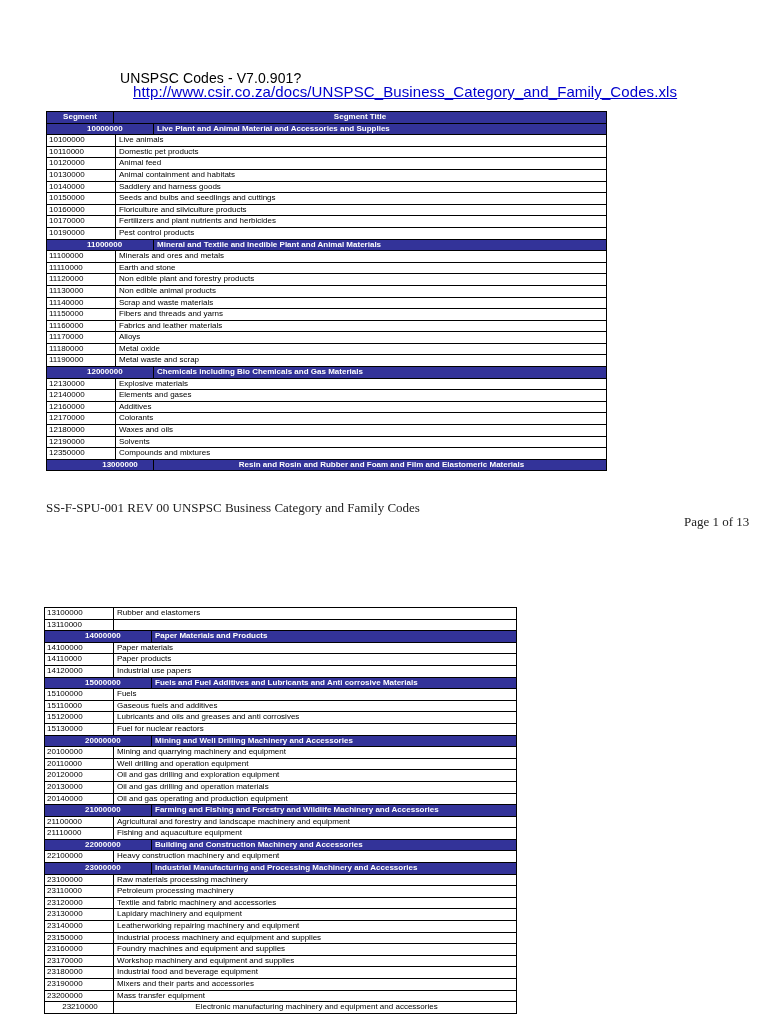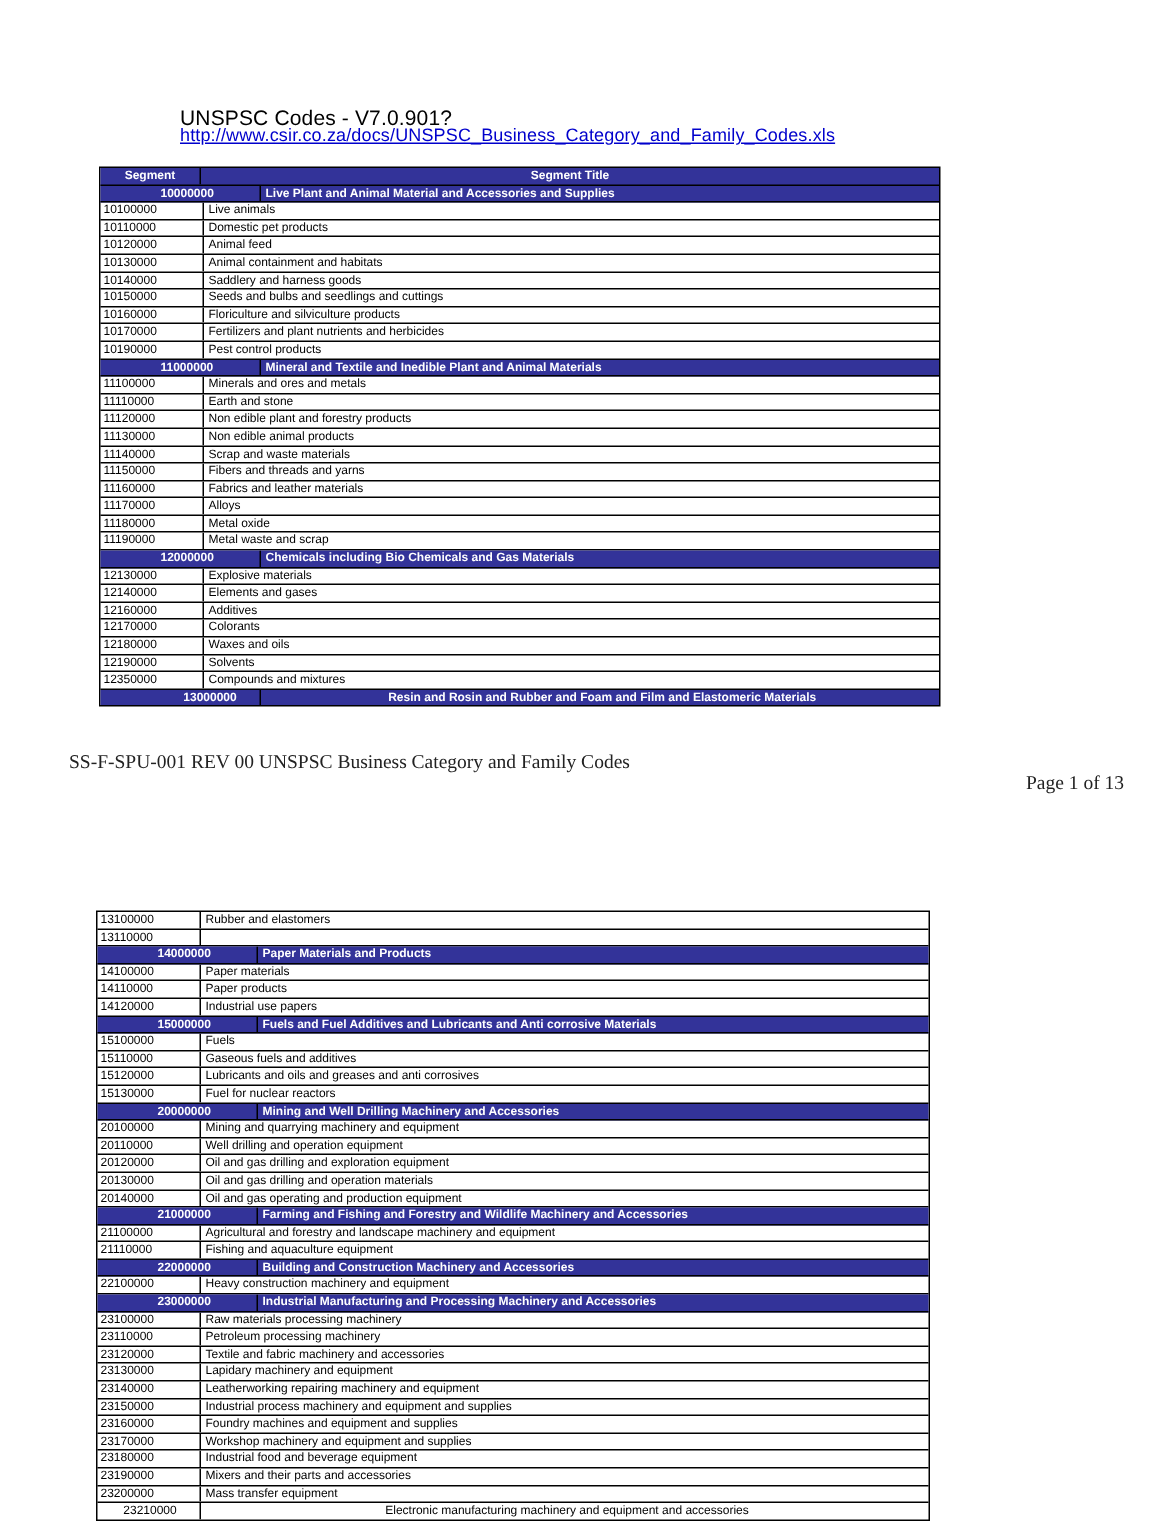--- a/index.html
+++ b/index.html
@@ -9,33 +9,32 @@
     position:relative;
     font-family:"Liberation Sans", sans-serif;
     color:#000;
     overflow:hidden;
   }
   .doc-title {
     position:absolute; left:120px; top:70px;
     font-size:14px; letter-spacing:0.1px; color:#000;
   }
   .doc-link {
-    position:absolute; left:120px; top:83px;
-    font-size:12px; color:#0000cc; text-decoration:underline;
+    position:absolute; left:133px; top:83px;
+    font-size:15px; color:#0000cc; text-decoration:underline;
     letter-spacing:0.1px;
   }
   .tbl {
     position:absolute;
     border:1px solid #000;
     background:#fff;
     box-sizing:border-box;
-    margin-left:20px;
   }
   #table1 { left:46px; top:111px; width:561px; }
-  #table2 { left:44px; top:607px; width:556px; }
+  #table2 { left:44px; top:607px; width:473px; }
   .trow {
     display:flex;
     height:10.6px;
     line-height:10.8px;
     font-size:8px;
     border-bottom:1px solid #000;
     overflow:hidden;
     white-space:nowrap;
   }
   .trow:last-child { border-bottom:none;text-align:center; }

